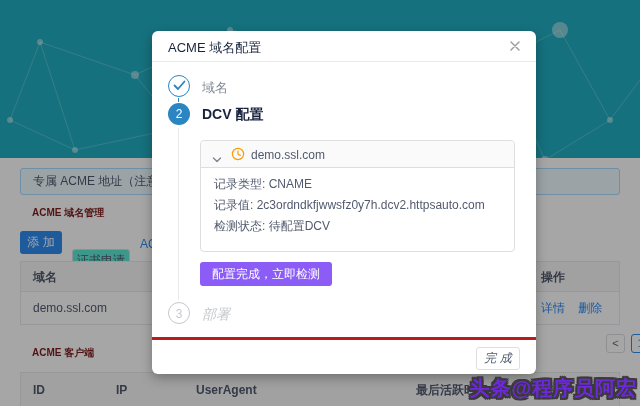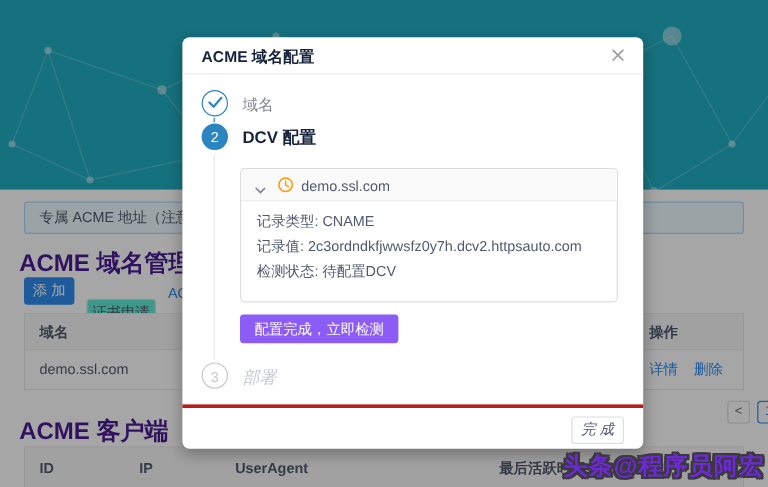--- a/index.html
+++ b/index.html
@@ -5,21 +5,21 @@
   * { margin:0; padding:0; box-sizing:border-box; }
   html,body { width:640px; height:406px; }
   body { font-family:"Liberation Sans","DejaVu Sans",sans-serif; }
   .stage { position:relative; width:640px; height:406px; overflow:hidden; background:#fff; }
 
   
   .banner { position:absolute; left:0; top:0; width:640px; height:158px; background:#23aec2; }
   .alert { position:absolute; left:20px; top:168px; width:600px; height:27px;
            background:#f0faff; border:1px solid #abdcff; border-radius:3px;
            font-size:12px; color:#515a6e; line-height:25px; padding:0 12px; }
-  .sec-title { position:absolute; left:16px; font-size:20px; font-weight:bold; color:#4c1d95; }
+  .sec-title { position:absolute; left:32px; font-size:10px; font-weight:bold; color:#7f1d1d; }
   .t1 { top:206px; } .t2 { top:346px; }
   .btn { display:inline-block; font-size:12px; border-radius:3px; text-align:center; cursor:pointer; }
   .btn-add { position:absolute; left:20px; top:231px; width:42px; height:23px; line-height:23px;
              background:#2d8cf0; color:#fff; }
   .btn-cert { position:absolute; left:72px; top:249px; width:58px; height:23px; line-height:21px;
               background:#5eead4; border:1px solid #dcdee2; color:#515a6e; }
   .link-auto { position:absolute; left:140px; top:236px; font-size:12px; color:#2d8cf0; white-space:nowrap; }
   .table { position:absolute; left:20px; width:600px; border:1px solid #e8eaec; background:#fff; }
   .tbl1 { top:261px; }
   .thead { background:#f8f8f9; height:30px; position:relative; border-bottom:1px solid #e8eaec; }
@@ -38,21 +38,21 @@
   .c-id{left:12px;} .c-ip{left:95px;} .c-ua{left:175px;} .c-last{left:395px;}
 
   
   .overlay { position:absolute; left:0; top:0; width:640px; height:406px;
              background:rgba(0,0,0,0.35); z-index:10; }
 
   
   .modal { position:absolute; left:152px; top:31px; width:384px; height:343px; background:#fff;
            border-radius:6px; box-shadow:0 4px 12px rgba(0,0,0,.3); z-index:20; }
   .m-head { position:relative; height:31px; border-bottom:1px solid #e8eaec; }
-  .m-title { position:absolute; left:16px; top:8px; font-size:13px; font-weight:bold; color:#17233d; }
+  .m-title { position:absolute; left:16px; top:8px; font-size:13px; font-weight:normal; color:#17233d; }
   .m-close { position:absolute; right:14px; top:8px; width:14px; height:14px; cursor:pointer; }
   .m-foot { position:absolute; left:0; bottom:0; width:100%; height:37px; border-top:3px solid #b91c1c;font-style:italic; }
   .btn-done { position:absolute; right:16px; top:7px; width:44px; height:23px; line-height:21px;
               background:#fff; border:1px solid #dcdee2; color:#515a6e; }
   
   .circle { position:absolute; width:22px; height:22px; border-radius:50%; text-align:center;
             font-size:12px; line-height:22px; }
   .c1 { left:16px; top:44px; border:1px solid #2b85c2; background:#fff; }
   .c1 svg { margin-top:4px; }
   .c2 { left:16px; top:72px; background:#2b85c2; color:#fff; }

